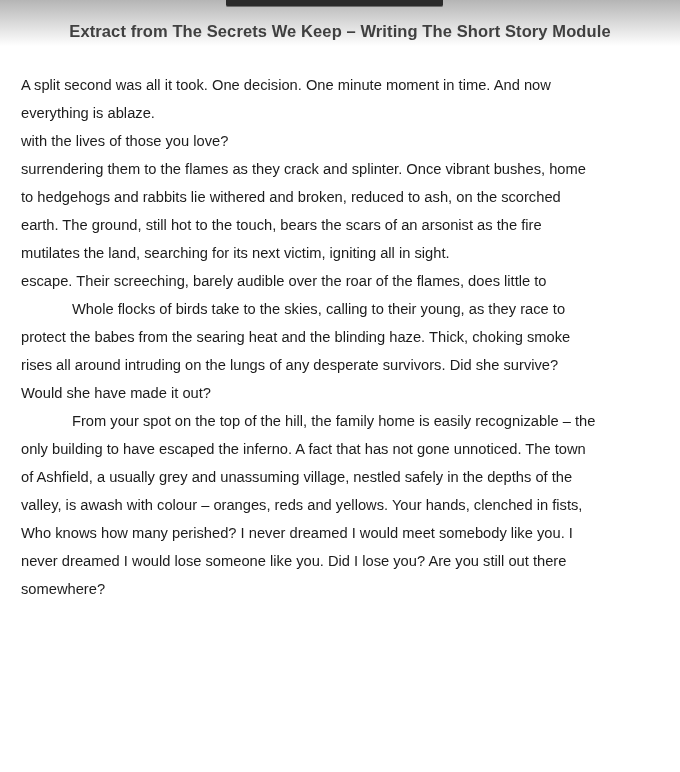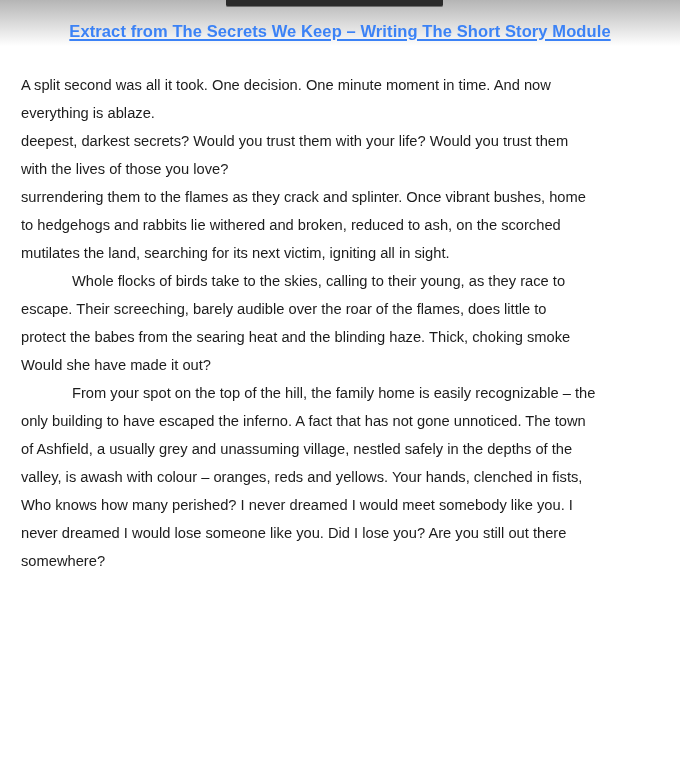--- a/index.html
+++ b/index.html
@@ -30,22 +30,21 @@
   .title-row {
     position: relative;
     padding-top: 19px;
     text-align: center;
   }
   .doc-title {
     display: inline-block;
     font-size: 16.5px;
     line-height: 24px;
     font-weight: bold;
-    color: #3b82f6;
-    text-decoration: underline;
+    color: #404040;
     text-decoration-thickness: 1.5px;
     text-underline-offset: 2px;
     letter-spacing: 0.1px;
   }
   .doc {
     position: relative;
     margin-top: 28px;
   }
   .line {
     height: 28px;
@@ -68,30 +67,31 @@
 
   <div class="title-row">
     <span class="doc-title">Extract from The Secrets We Keep – Writing The Short Story Module</span>
   </div>
 
   <div class="doc">
 
     <div class="line">A split second was all it took. One decision. One minute moment in time. And now</div>
     <div class="line">everything is ablaze.</div>
 
-    <div class="line">deepest, darkest secrets? Would you trust them with your life? Would you trust them</div>
     <div class="line">with the lives of those you love?</div>
 
     <div class="line">surrendering them to the flames as they crack and splinter. Once vibrant bushes, home</div>
     <div class="line">to hedgehogs and rabbits lie withered and broken, reduced to ash, on the scorched</div>
+    <div class="line">earth. The ground, still hot to the touch, bears the scars of an arsonist as the fire</div>
     <div class="line">mutilates the land, searching for its next victim, igniting all in sight.</div>
 
+    <div class="line">escape. Their screeching, barely audible over the roar of the flames, does little to</div>
     <div class="line indent">Whole flocks of birds take to the skies, calling to their young, as they race to</div>
-    <div class="line">escape. Their screeching, barely audible over the roar of the flames, does little to</div>
     <div class="line">protect the babes from the searing heat and the blinding haze. Thick, choking smoke</div>
+    <div class="line">rises all around intruding on the lungs of any desperate survivors. Did she survive?</div>
     <div class="line">Would she have made it out?</div>
 
 
     <div class="line indent">From your spot on the top of the hill, the family home is easily recognizable – the</div>
     <div class="line">only building to have escaped the inferno. A fact that has not gone unnoticed. The town</div>
     <div class="line">of Ashfield, a usually grey and unassuming village, nestled safely in the depths of the</div>
     <div class="line">valley, is awash with colour – oranges, reds and yellows. Your hands, clenched in fists,</div>
     <div class="line">Who knows how many perished? I never dreamed I would meet somebody like you. I</div>
     <div class="line">never dreamed I would lose someone like you. Did I lose you? Are you still out there</div>
     <div class="line">somewhere?</div>

